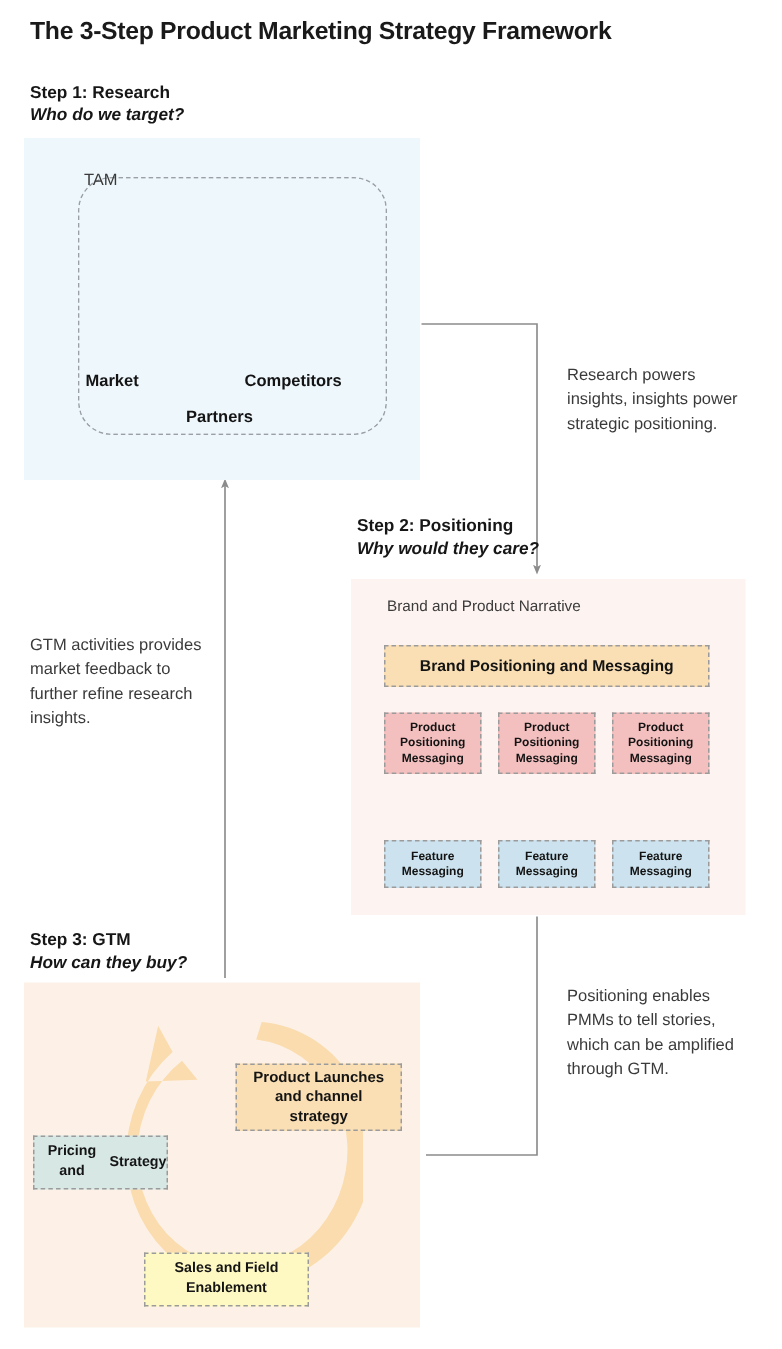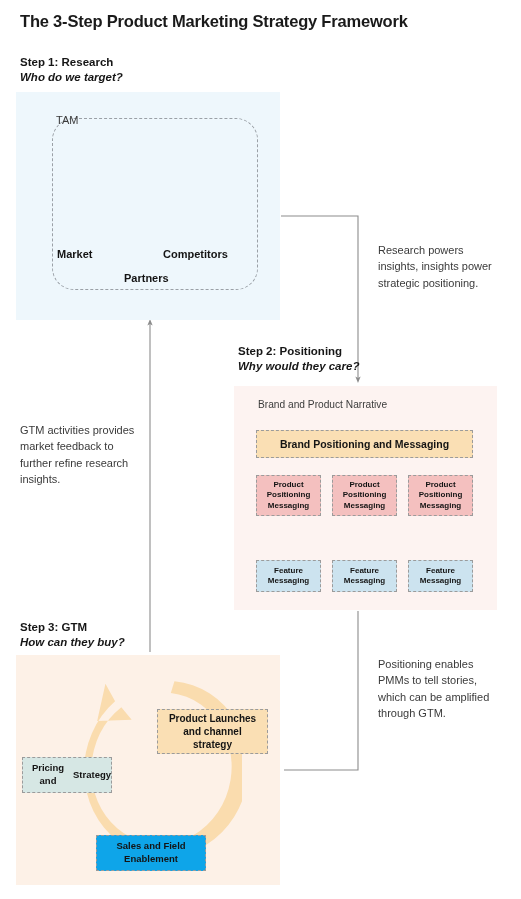--- a/index.html
+++ b/index.html
@@ -240,21 +240,21 @@
     display: flex; flex-direction: row;
     align-items: center; justify-content: center;
     text-align: center;
     font-size: 9.5px; font-weight: bold; color: #141414;
     line-height: 1.32;
   }
   #gtm-sales {
     position: absolute;
     left: 96px; top: 835px;
     width: 110px; height: 36px;
-    background: #0ea5e9;
+    background: #fef9c3;
     border: 1.4px dashed #9b9b9b;
     box-sizing: border-box;
     display: flex; flex-direction: column;
     align-items: center; justify-content: center;
     text-align: center;
     font-size: 9.5px; font-weight: bold; color: #141414;
     line-height: 1.32;
   }
 
   

